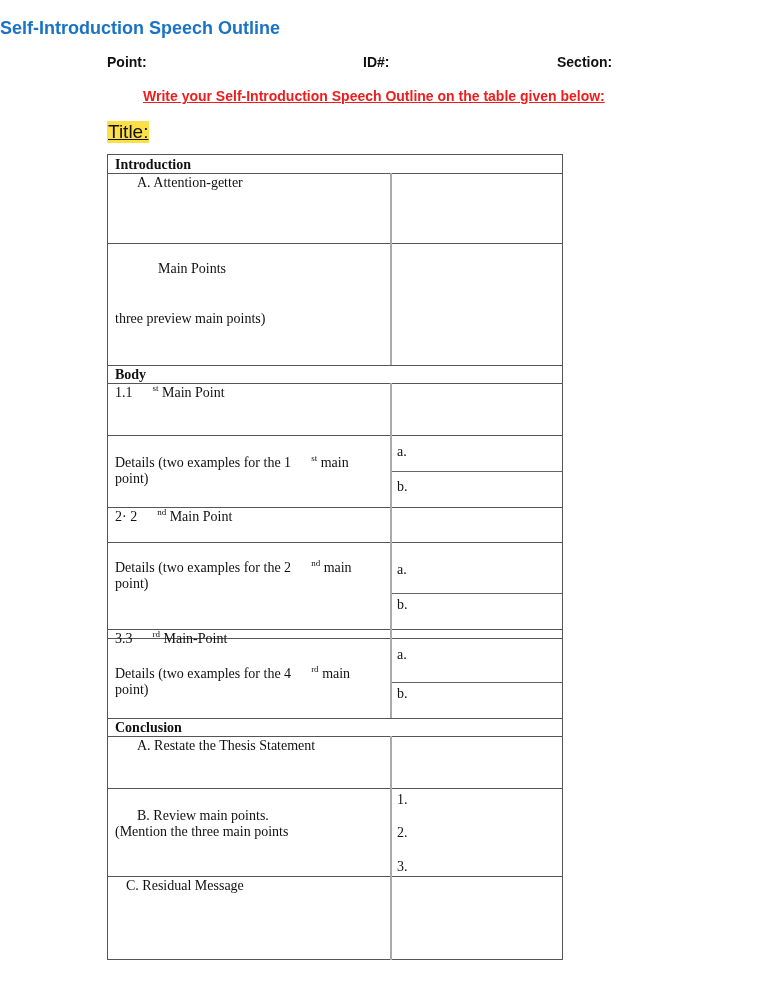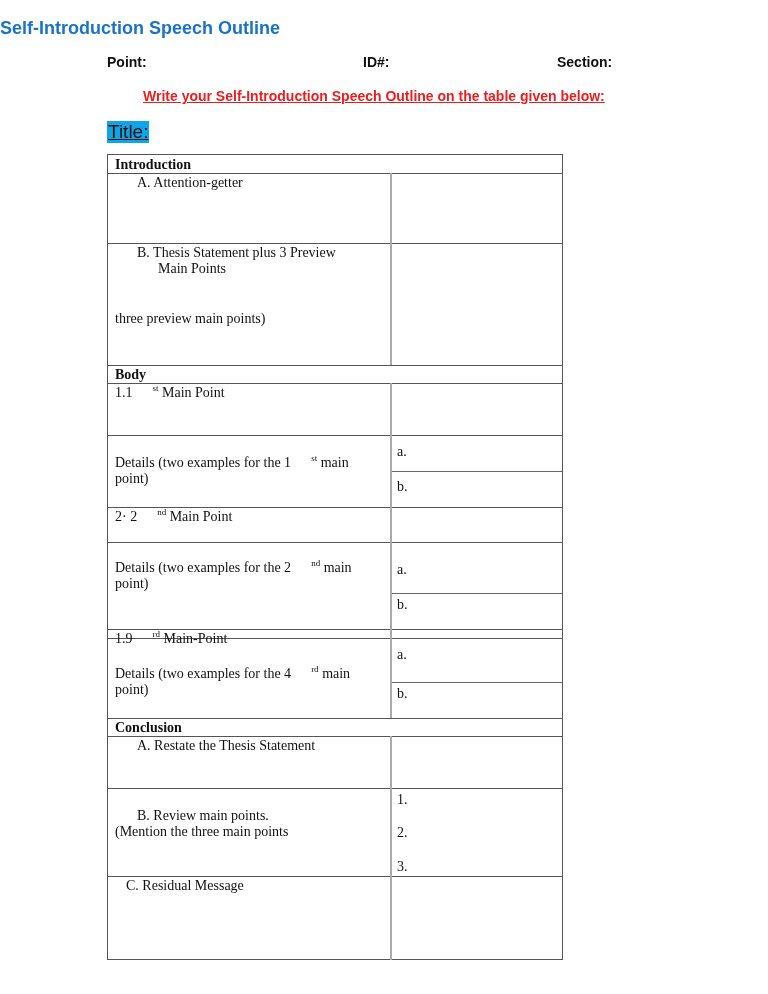--- a/index.html
+++ b/index.html
@@ -11,21 +11,21 @@
     position: absolute; left: 0; width: 768px; top: 18px;
     text-align: left; color: #1a73c5; font-weight: bold; font-size: 18px;
   }
   .meta-row { position: absolute; top: 54px; font-weight: bold; font-size: 14px; color: #111; }
   .instruction {
     position: absolute; left: 107px; top: 88px; color: #ee1c1c;
     font-weight: bold; font-size: 14px; text-decoration: underline; margin-left: 36px;
   }
   .title-label {
     position: absolute; left: 107px; top: 121px; font-size: 19px; color: #111;
-    background: #0ea5e9; text-decoration: underline; line-height: 22px; padding: 0 1px;
+    background: #fde047; text-decoration: underline; line-height: 22px; padding: 0 1px;
   }
 
   .tbl {
     position: absolute; left: 107px; top: 154px; width: 456px; height: 806px;
     border: 1px solid #555; box-sizing: border-box;
   }
   .hline { position: absolute; left: 0; right: 0; height: 0; border-top: 1px solid #555; }
   .vline { position: absolute; width: 0; border-left: 2px solid #aaa; }
   .sub-hline { position: absolute; left: 283px; right: 0; height: 0; border-top: 1px solid #666; }
   .cell-text { position: absolute; font-size: 14px; color: #111; line-height: 16px; }
@@ -66,42 +66,41 @@
   <div class="sub-hline" style="top:527px"></div>
 
   <div class="vline" style="left:282px; top:18px; height:192px"></div>
   <div class="vline" style="left:282px; top:228px; height:335px"></div>
   <div class="vline" style="left:282px; top:581px; height:224px"></div>
 
   <div class="cell-text bold" style="left:7px; top:2px">Introduction</div>
   <div class="cell-text" style="left:29px; top:20px">A.  Attention-getter</div>
   <div class="cell-text" style="left:286px; top:20px; width:270px; height:66px"></div>
 
-  <div class="cell-text" style="left:29px; top:90px">B.   Thesis Statement plus 3 Preview</div>
   <div class="cell-text" style="left:50px; top:106px">Main Points</div>
   <div class="cell-text" style="left:7px; top:156px">three preview main points)</div>
   <div class="cell-text" style="left:286px; top:90px; width:270px; height:118px"></div>
 
   <div class="cell-text bold" style="left:7px; top:212px">Body</div>
 
   <div class="cell-text" style="left:7px; top:230px"><span>1.1</span><sup>st</sup><span> Main Point</span></div>
   <div class="cell-text" style="left:286px; top:230px; width:270px; height:48px"></div>
 
   <div class="cell-text" style="left:7px; top:300px"><span>Details (two examples for the 1</span><sup>st</sup><span> main</span><br><span>point)</span></div>
   <div class="cell-text" style="left:289px; top:289px">a.</div>
   <div class="cell-text" style="left:289px; top:324px">b.</div>
 
   <div class="cell-text" style="left:7px; top:354px"><span>2· 2</span><sup>nd</sup><span> Main Point</span></div>
   <div class="cell-text" style="left:286px; top:354px; width:270px; height:31px"></div>
 
   <div class="cell-text" style="left:7px; top:405px"><span>Details (two examples for the 2</span><sup>nd</sup><span>  main</span><br><span>point)</span></div>
   <div class="cell-text" style="left:289px; top:407px">a.</div>
   <div class="cell-text" style="left:289px; top:442px">b.</div>
 
-  <div class="cell-text" style="left:7px; top:476px"><span>1.9</span><sup>rd</sup><span> Main-Point</span></div>
+  <div class="cell-text" style="left:7px; top:476px"><span>3.3</span><sup>rd</sup><span> Main-Point</span></div>
 
   <div class="cell-text" style="left:7px; top:511px"><span>Details (two examples for the 4</span><sup>rd</sup><span> main</span><br><span>point)</span></div>
   <div class="cell-text" style="left:289px; top:492px">a.</div>
   <div class="cell-text" style="left:289px; top:531px">b.</div>
 
   <div class="cell-text bold" style="left:7px; top:565px">Conclusion</div>
   <div class="cell-text" style="left:29px; top:583px">A.  Restate the Thesis Statement</div>
   <div class="cell-text" style="left:286px; top:583px; width:270px; height:48px"></div>
 
   <div class="cell-text" style="left:29px; top:653px">B.  Review main points.</div>

